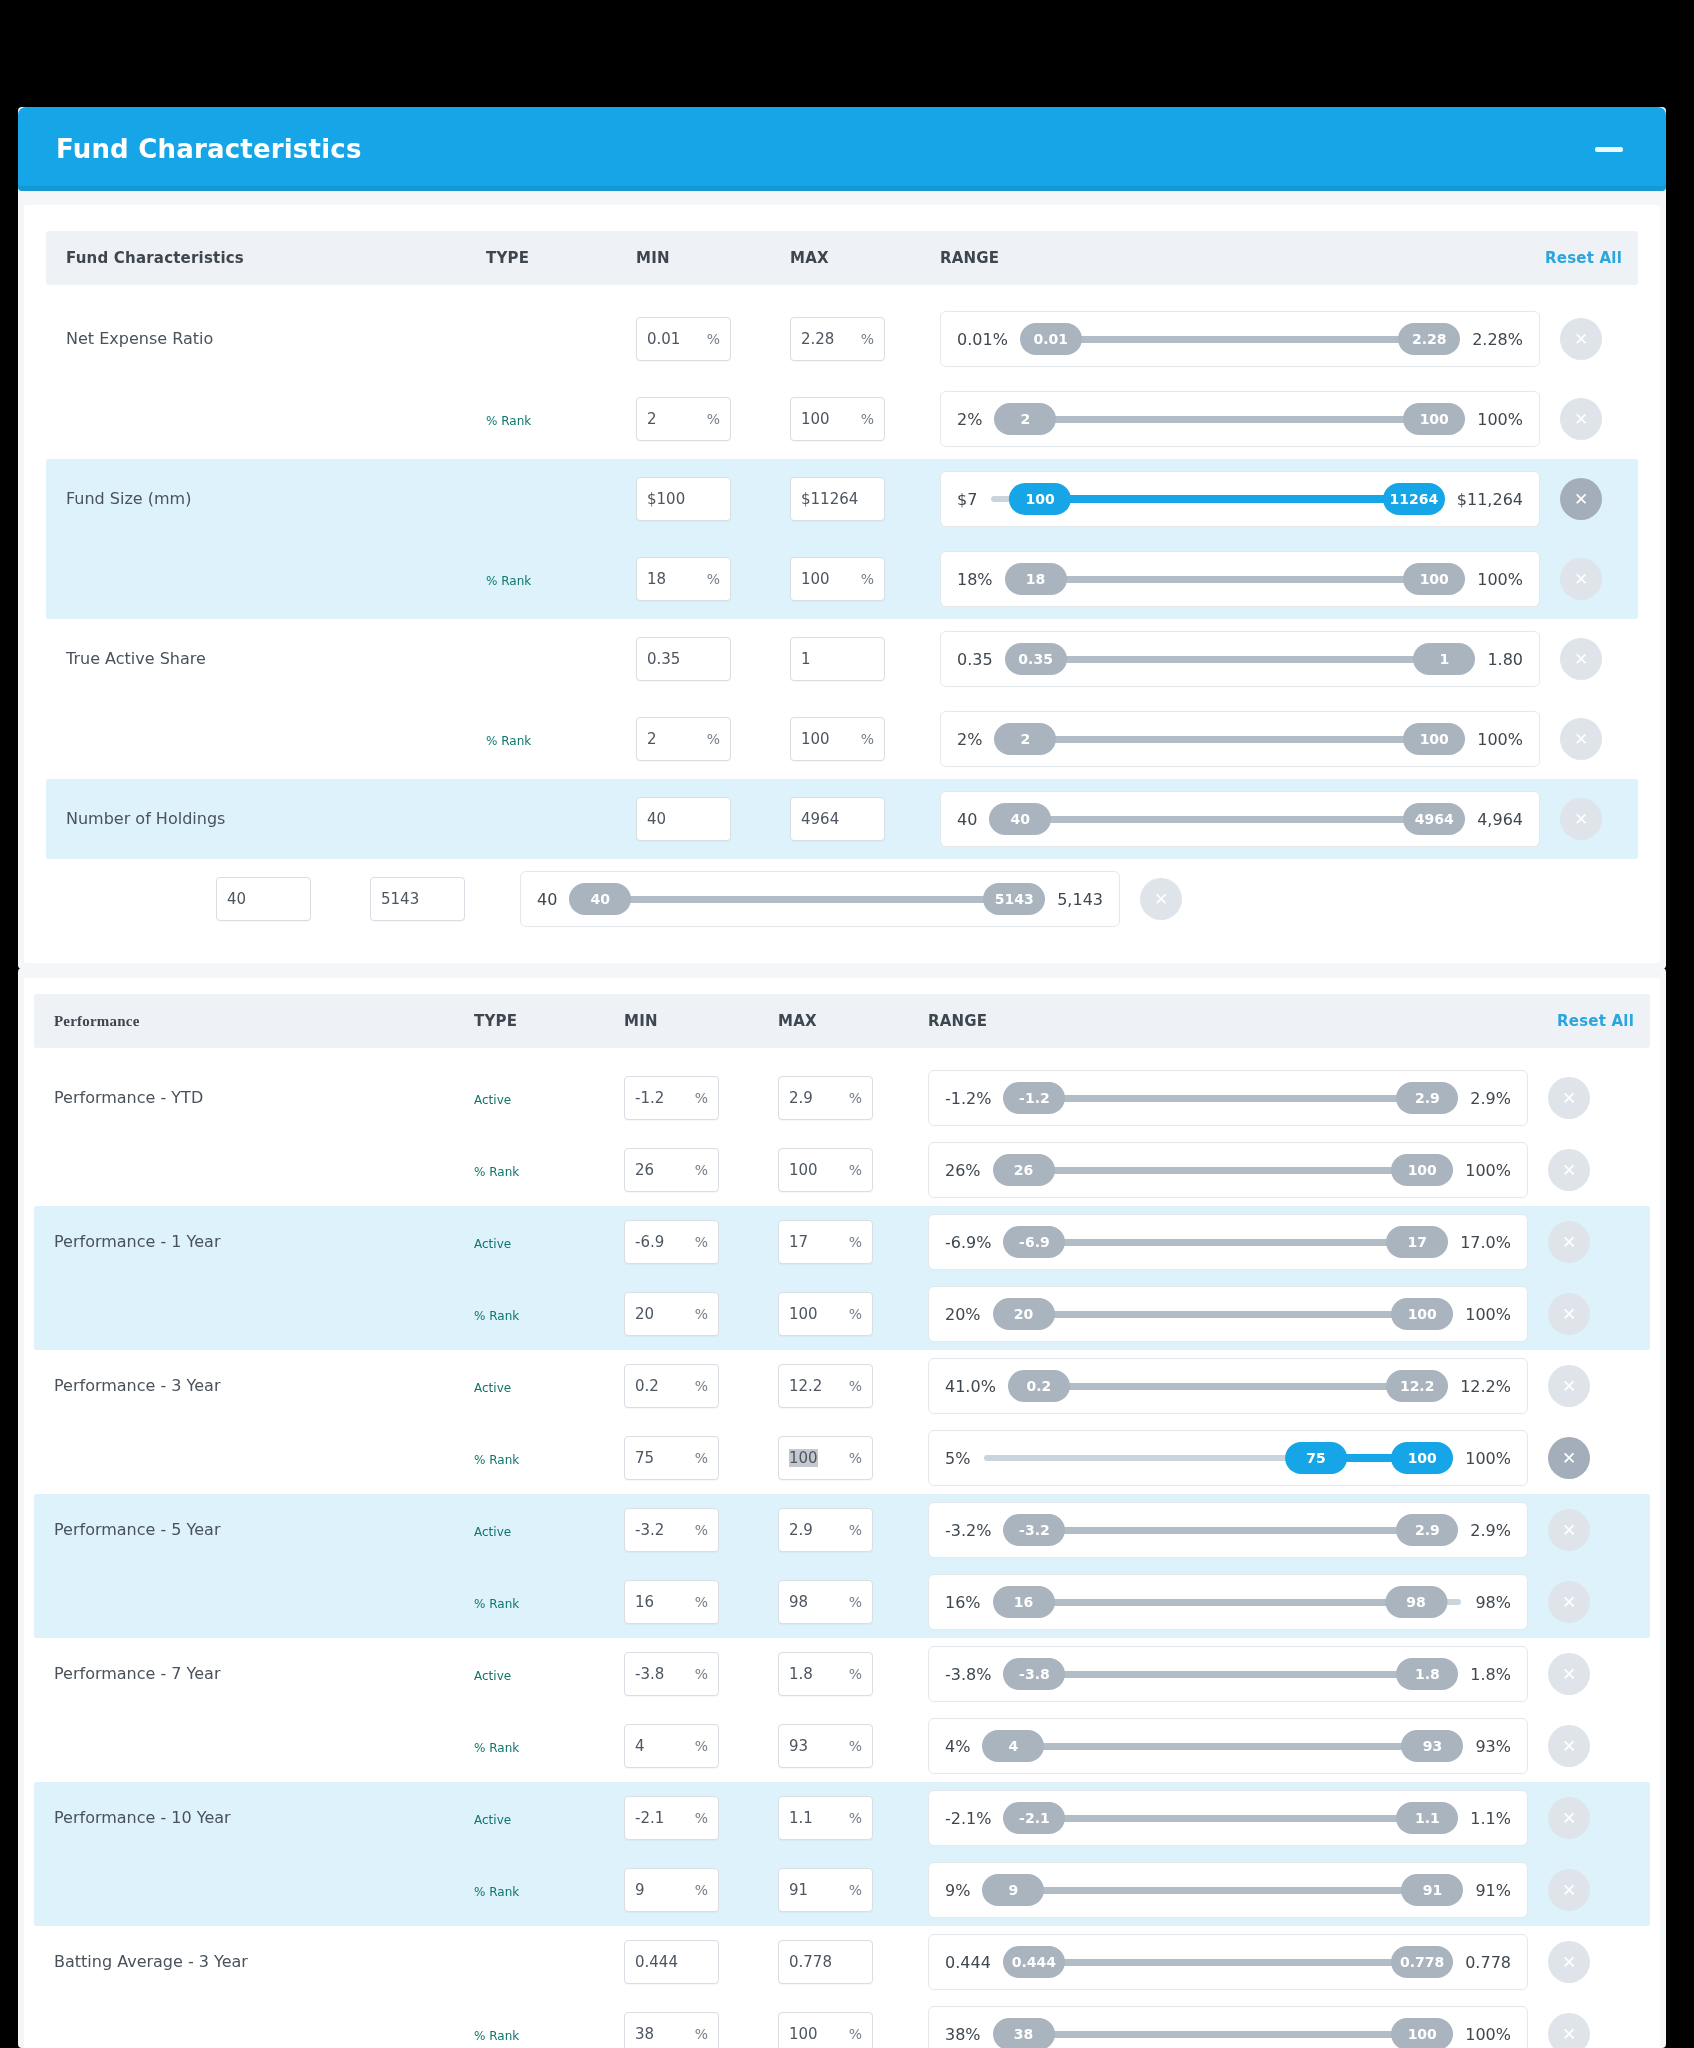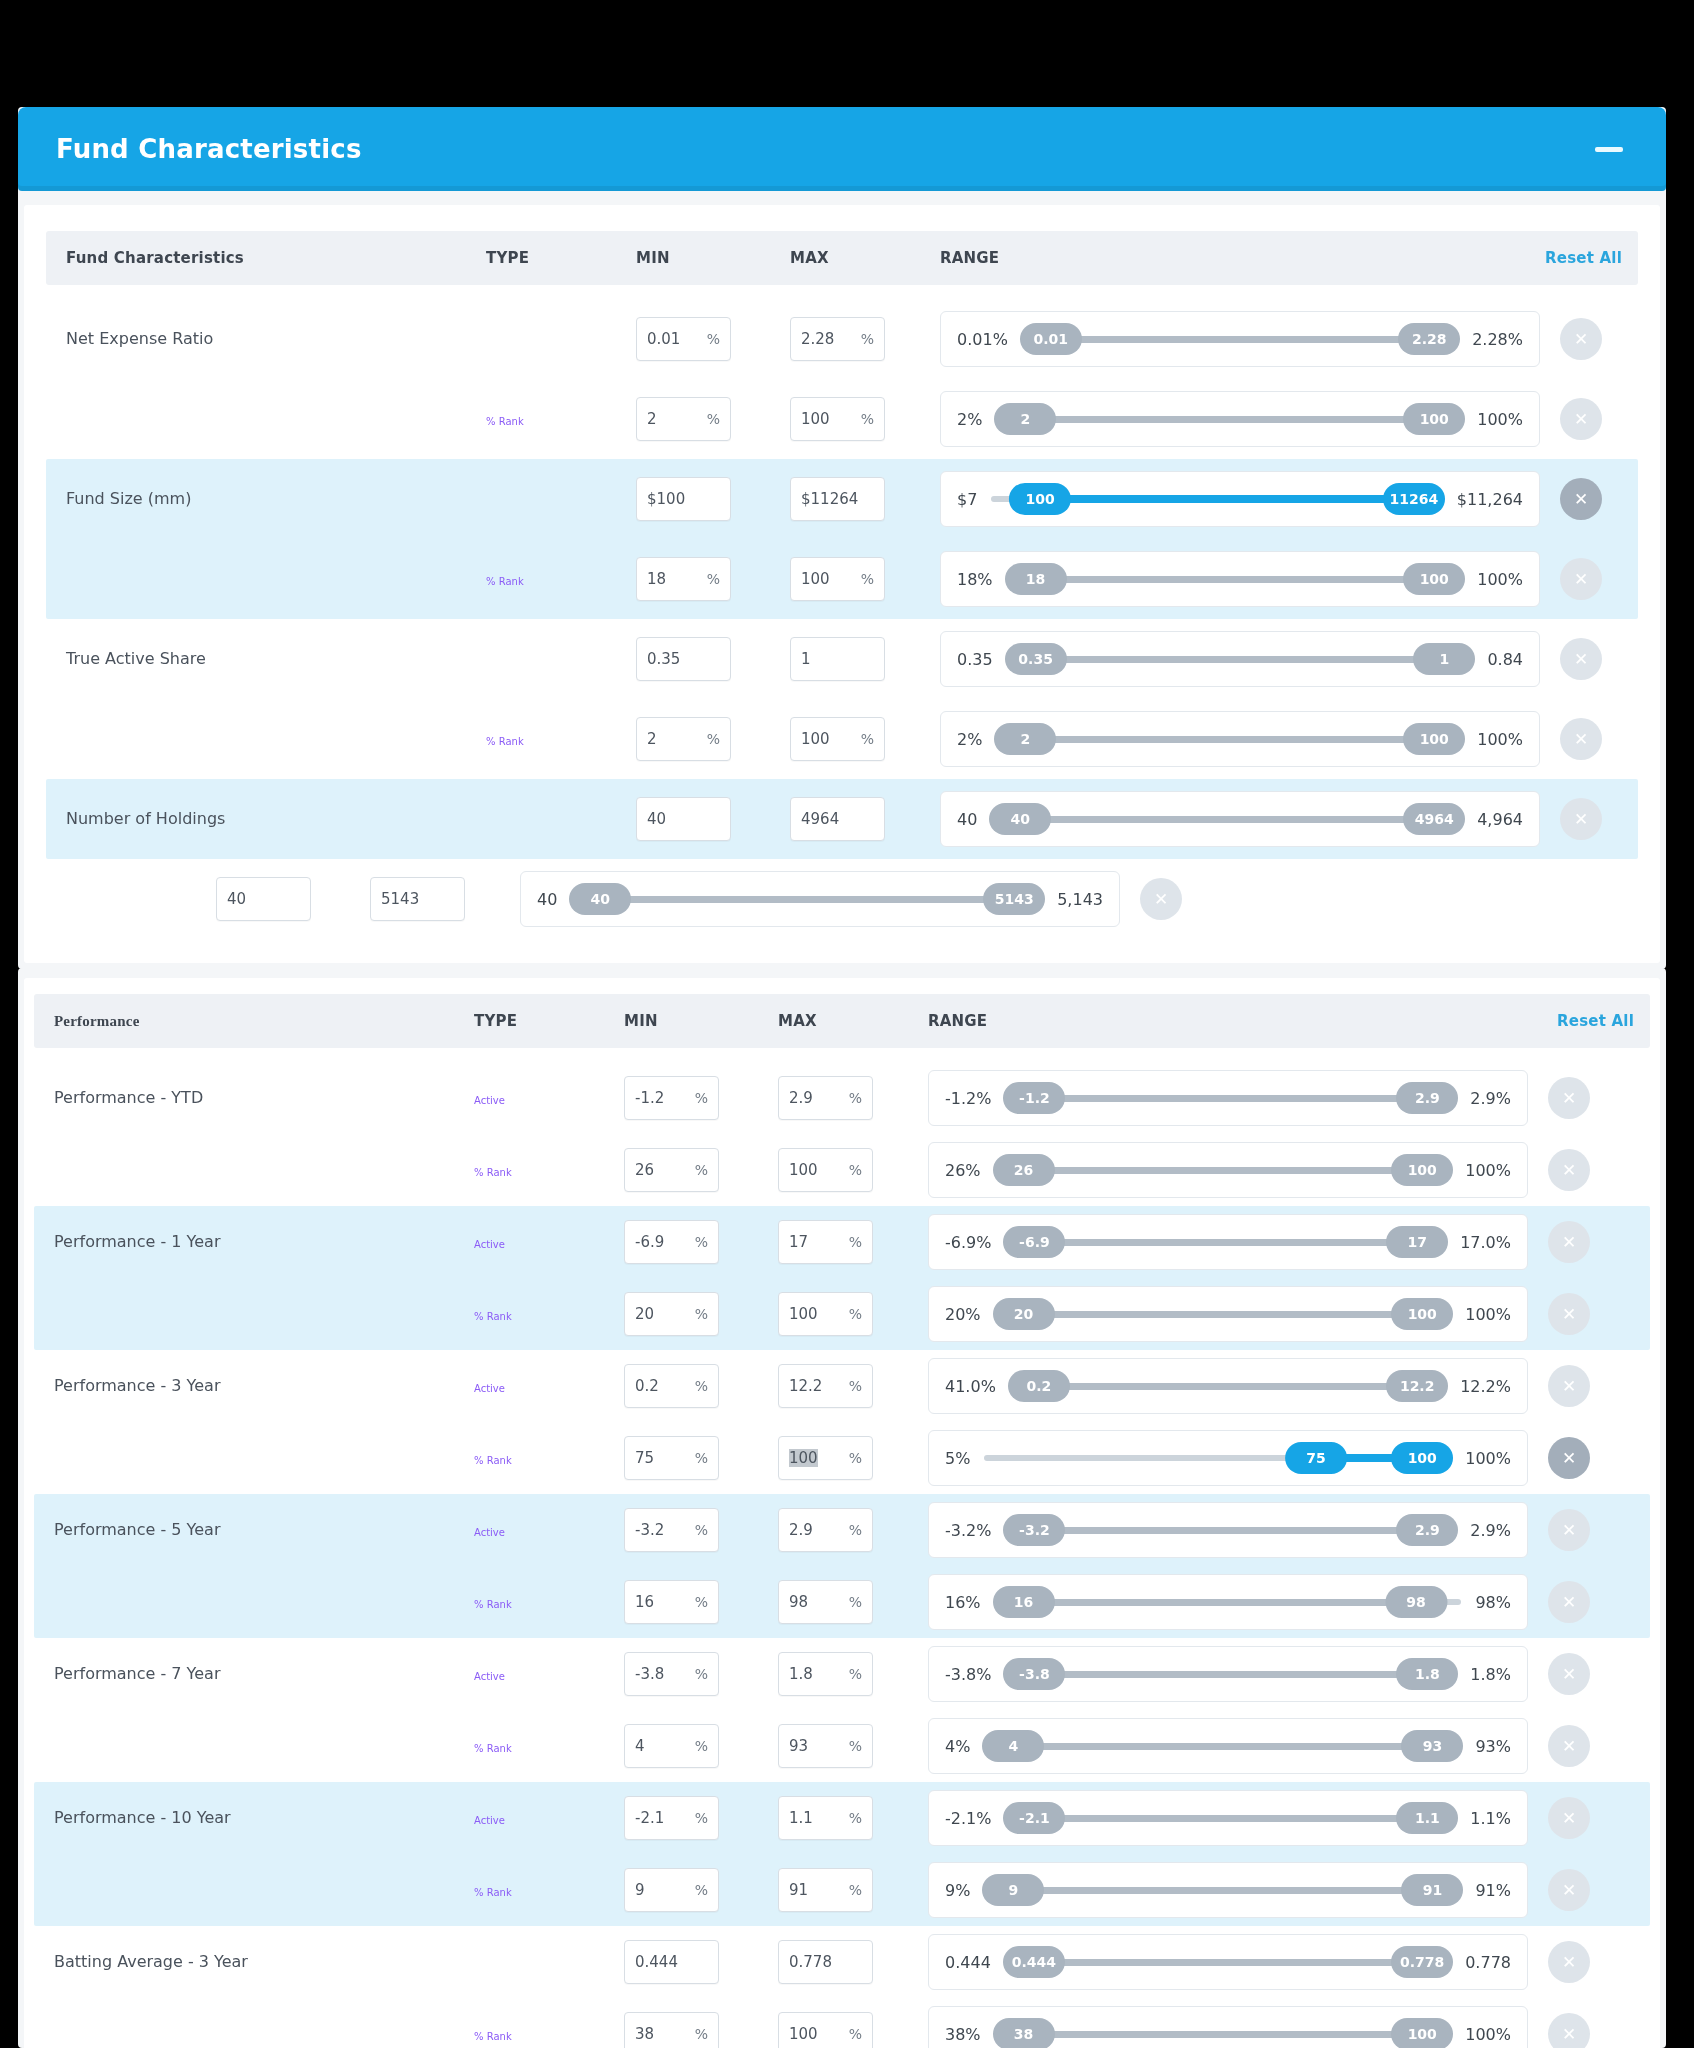--- a/index.html
+++ b/index.html
@@ -37,21 +37,21 @@
 
   .group{border-radius:2px;}
   .group.hl{background:#def2fb;}
   .row{display:flex;align-items:center;padding:0 8px 0 20px;box-sizing:border-box;}
   .card-fund .row{height:80px;}
   .card-perf .row{height:72px;align-items:center;}
 
   .col-label{flex:0 0 420px;padding-right:16px;box-sizing:border-box;}
   .col-label span{font-size:16px;color:#4a525c;line-height:1.35;}
   .col-type{flex:0 0 150px;}
-  .col-type span{font-size:10px;color:#8b5cf6;}
+  .col-type span{font-size:12px;color:#0f766e;}
   .col-min{flex:0 0 154px;}
   .col-max{flex:0 0 150px;}
   .inputbox{
     width:95px;height:44px;background:#fff;border:1px solid #d8dee4;border-radius:4px;
     display:flex;align-items:center;justify-content:space-between;
     padding:0 10px;box-sizing:border-box;box-shadow:0 1px 1px rgba(0,0,0,0.03);
   }
   .inputbox .val{font-size:15px;color:#4d555f;}
   .inputbox .val.sel{background:#c3c9cf;}
   .inputbox .suffix{font-size:14px;color:#737c86;}
@@ -247,21 +247,21 @@
                 </div>
                 <div class="col-range">
                   <div class="range-box">
                     <span class="rlabel">0.35</span>
                     <div class="track">
                       <div class="track-base"></div>
                       <div class="track-fill" style="left: calc(0% + 31px); right: calc(0% + 31px);"></div>
                       <div class="handle" style="left: 0%; transform: translate(0%, -50%);">0.35</div>
                       <div class="handle" style="left: 100%; transform: translate(-100%, -50%);">1</div>
                     </div>
-                    <span class="rlabel">0.84</span>
+                    <span class="rlabel">1.80</span>
                   </div>
                 </div>
                 <div class="col-x">
                   <div class="x-btn">✕</div>
                 </div>
               </div>
               <div class="row">
                 <div class="col-label"></div>
                 <div class="col-type"><span>% Rank</span></div>
                 <div class="col-min">

